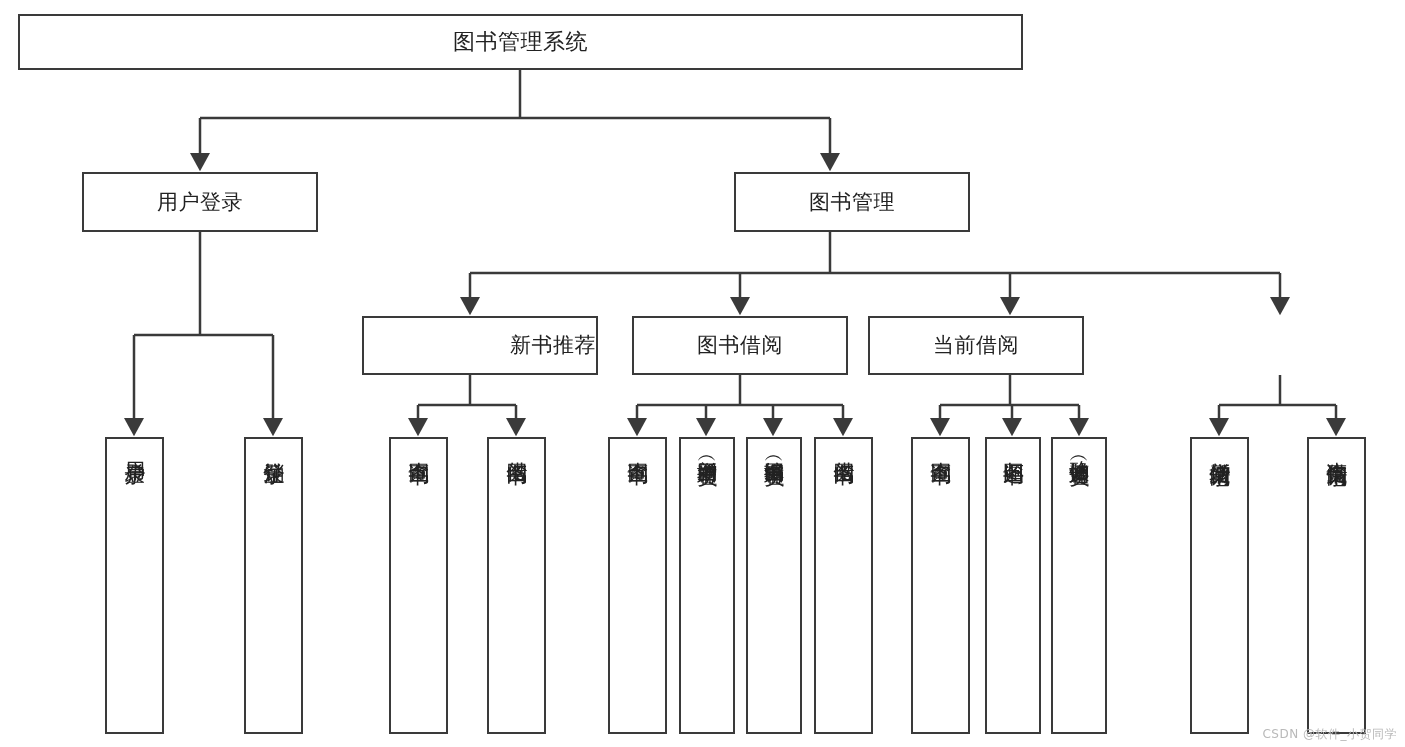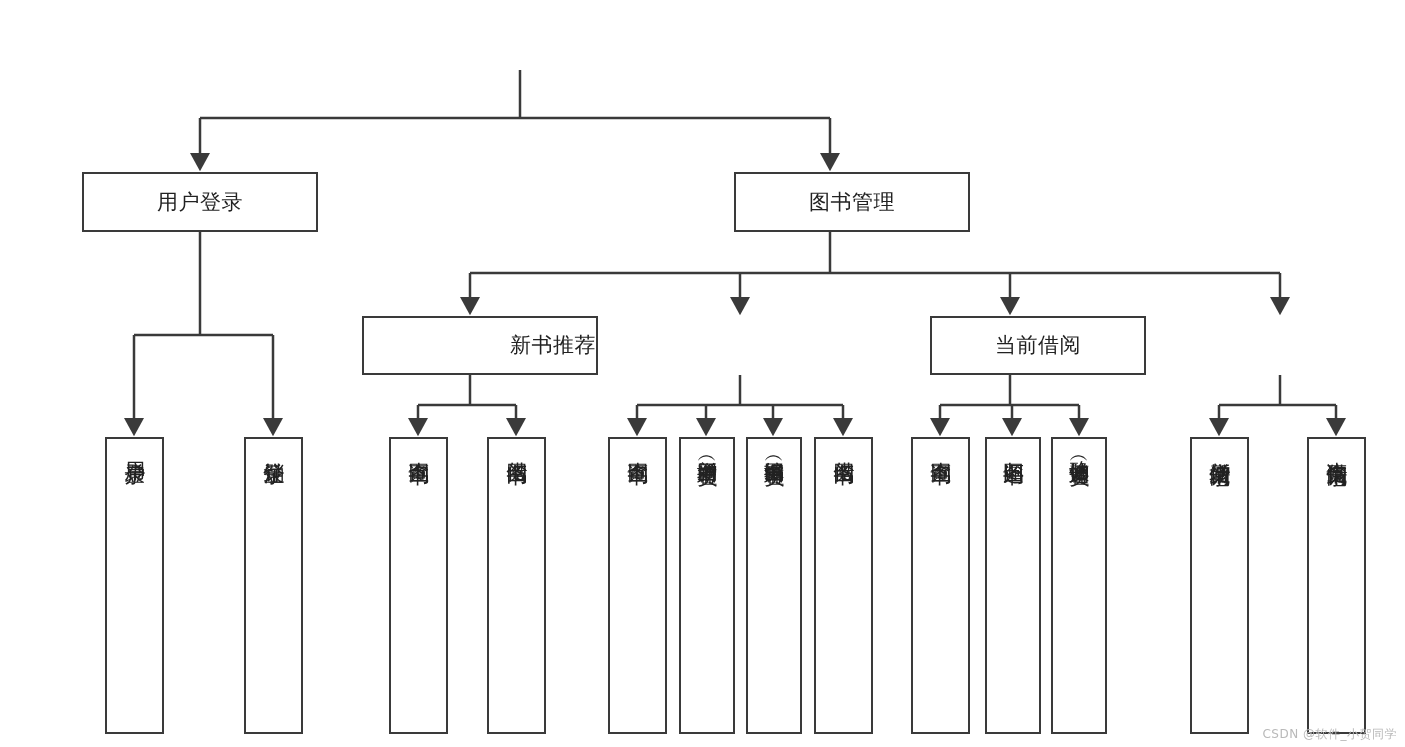--- a/index.html
+++ b/index.html
@@ -113,32 +113,38 @@
       <path d="M 1012 405 L 1012 433" marker-end="url(#arrow)"></path>
       <path d="M 1079 405 L 1079 433" marker-end="url(#arrow)"></path>
 
       <path d="M 1280 375 L 1280 405"></path>
       <path d="M 1219 405 L 1336 405"></path>
       <path d="M 1219 405 L 1219 433" marker-end="url(#arrow)"></path>
       <path d="M 1336 405 L 1336 433" marker-end="url(#arrow)"></path>
     </g>
   </svg>
 
+  <div class="node root" style="left: 18px; top: 14px; width: 1005px; height: 56px;">
+    <span class="label">图书管理系统</span>
+  </div>
 
   <div class="node" style="left: 82px; top: 172px; width: 236px; height: 60px;">
     <span class="label">用户登录</span>
   </div>
   <div class="node" style="left: 734px; top: 172px; width: 236px; height: 60px;">
     <span class="label">图书管理</span>
   </div>
 
   <div class="node" style="left: 362px; top: 316px; width: 236px; height: 59px; justify-content: flex-end;">
     <span class="label">新书推荐</span>
   </div>
-  <div class="node" style="left: 930px; top: 316px; width: 216px; height: 59px; font-family: Liberation Serif, serif;">
+  <div class="node" style="left: 632px; top: 316px; width: 216px; height: 59px;">
+    <span class="label">图书借阅</span>
+  </div>
+  <div class="node" style="left: 868px; top: 316px; width: 216px; height: 59px; font-family: Liberation Serif, serif;">
     <span class="label">当前借阅</span>
   </div>
 
   <div class="node leaf" style="left: 105px; top: 437px; width: 59px; height: 297px;">
     <span class="label">用户登录</span>
   </div>
   <div class="node leaf" style="left: 244px; top: 437px; width: 59px; height: 297px;">
     <span class="label">注销登录</span>
   </div>
   <div class="node leaf" style="left: 389px; top: 437px; width: 59px; height: 297px;">

